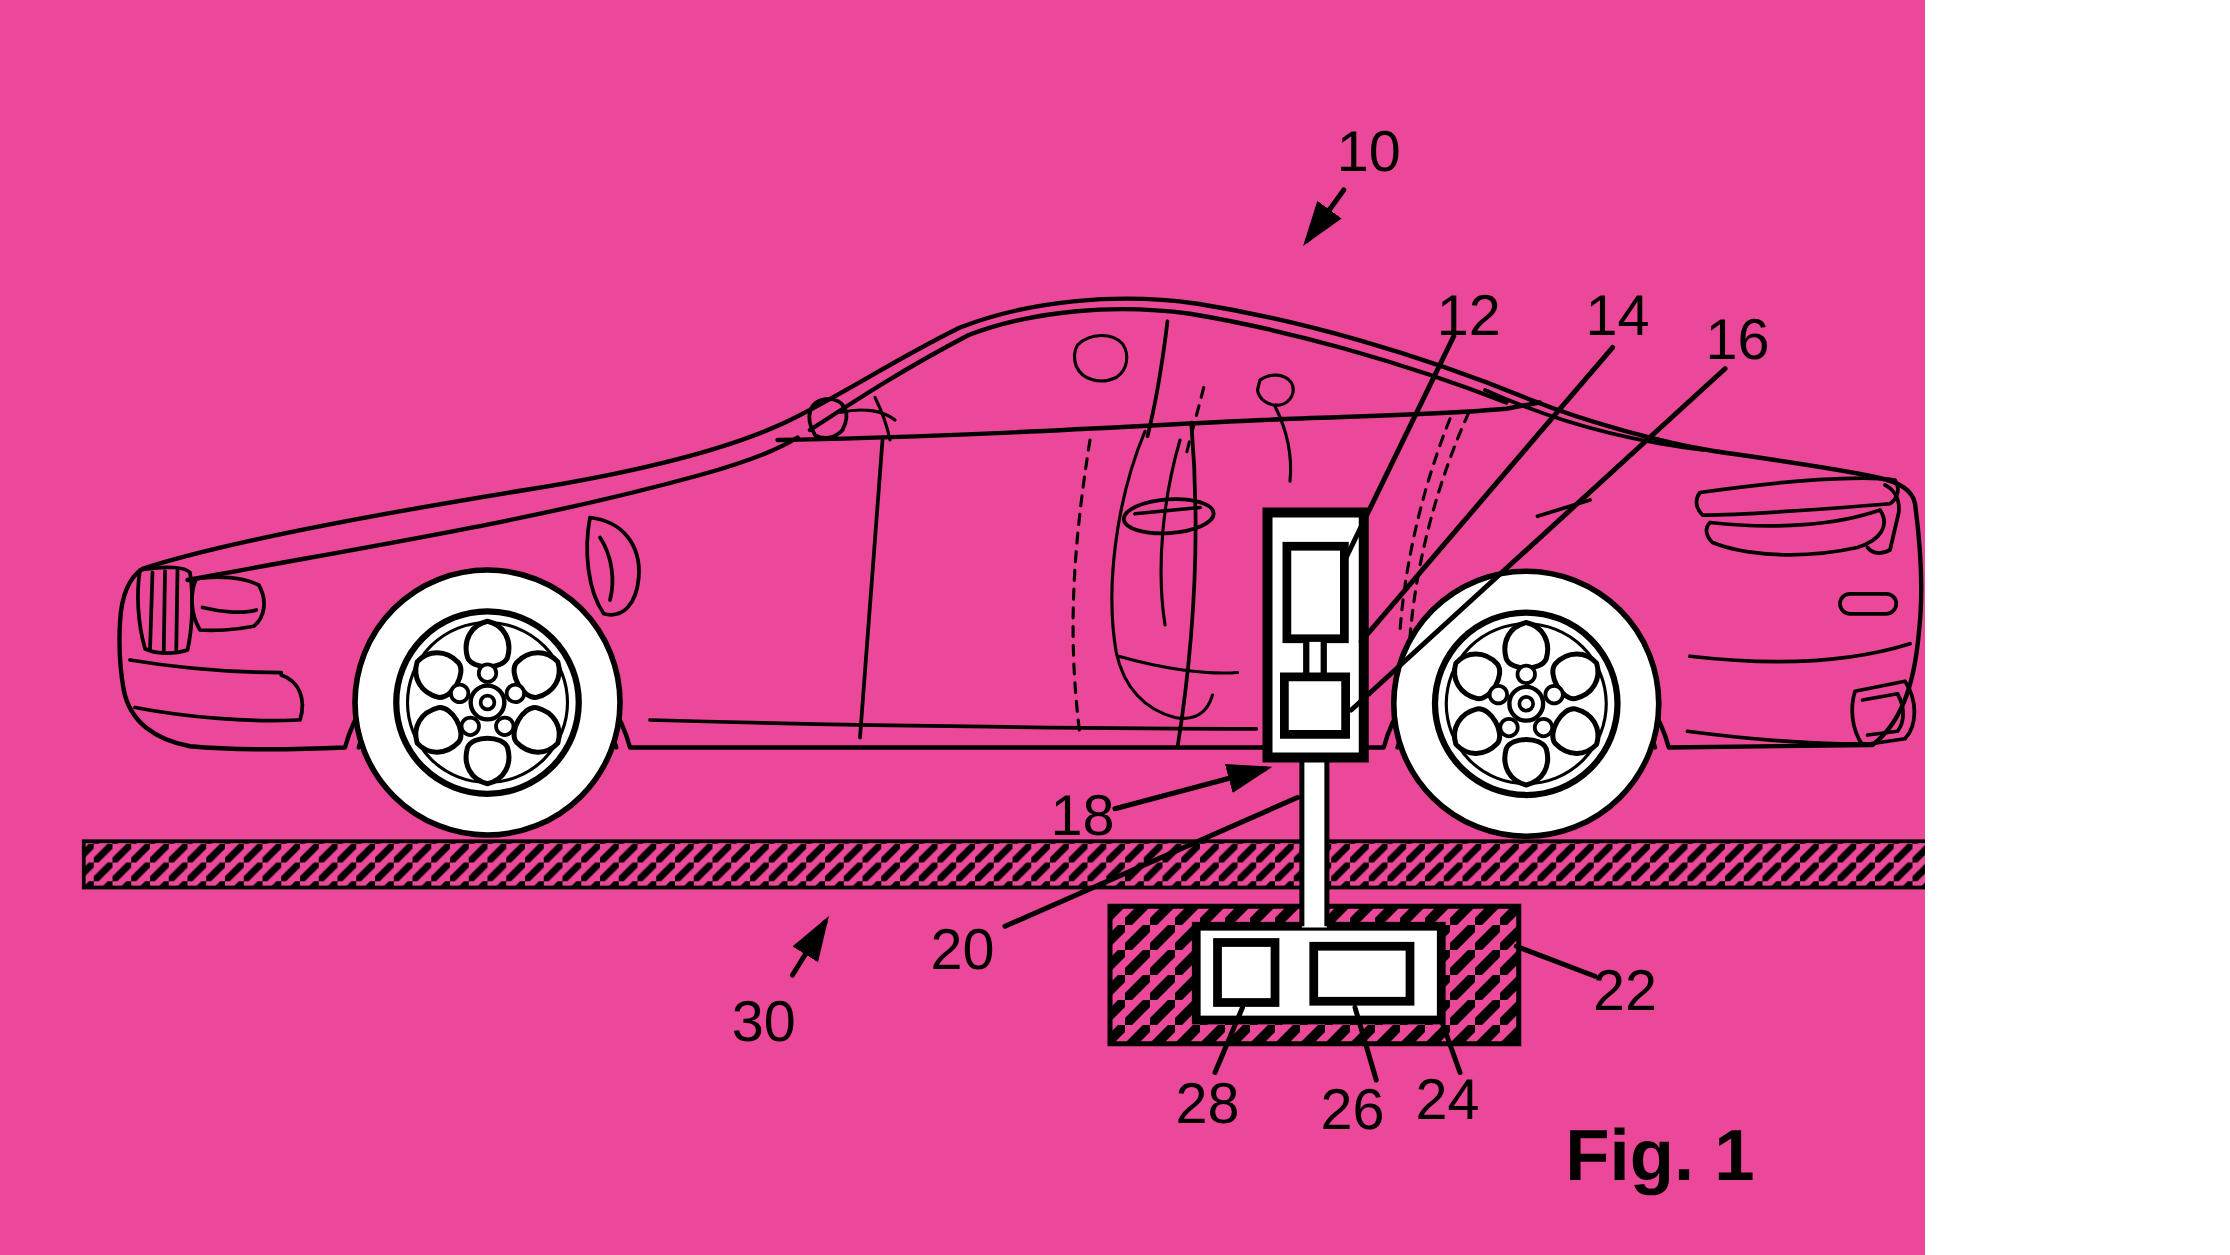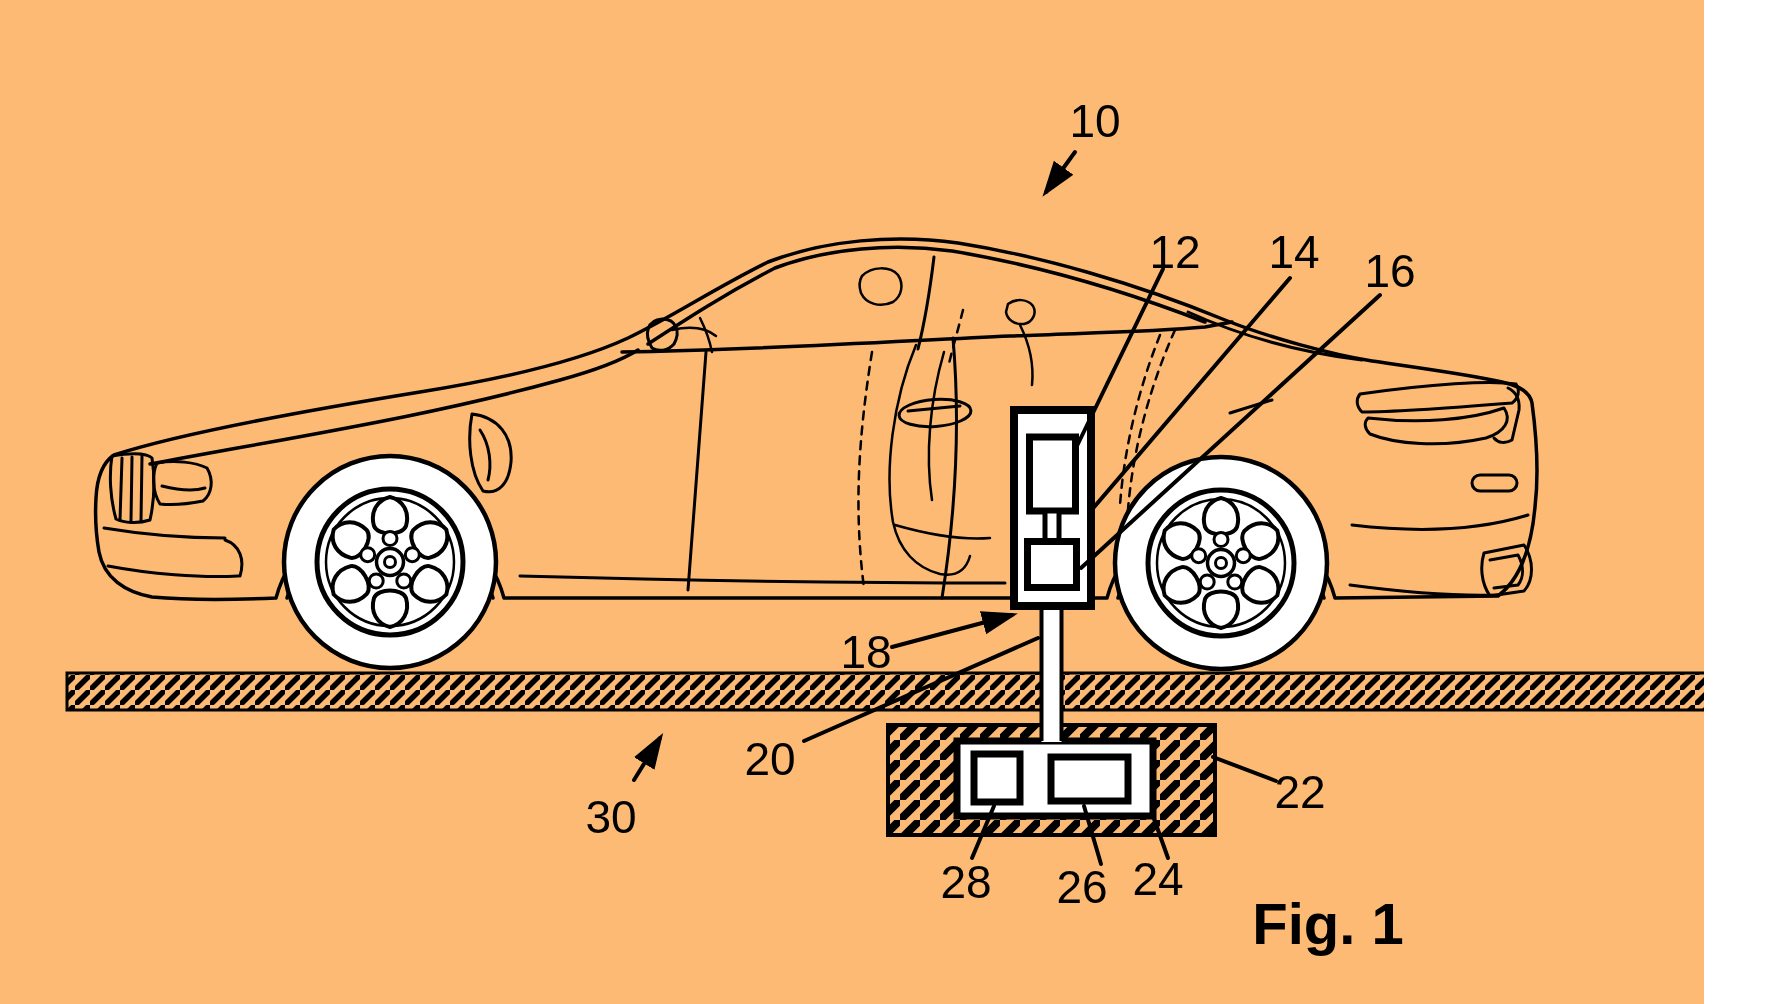--- a/index.html
+++ b/index.html
@@ -1,16 +1,16 @@
 <!DOCTYPE html>
 <html><head>
 <meta charset="utf-8">
 <style>
   html,body{margin:0;padding:0;background:#ffffff;}
-  .stage{position:relative;width:1704px;height:1004px;background:#fdba74;overflow:hidden;}
+  .stage{position:relative;width:1540px;height:1004px;background:#ec4899;overflow:hidden;}
   svg{display:block;}
   text.ref{font-family:"Liberation Sans",sans-serif;font-size:46px;fill:#000;}
   text.caption{font-family:"Liberation Sans",sans-serif;font-size:58px;font-weight:700;fill:#000;}
 </style>
 </head>
 <body>
 
 <div class="stage">
 <svg width="1784" height="1004" viewBox="0 0 1784 1004">
   <defs>

